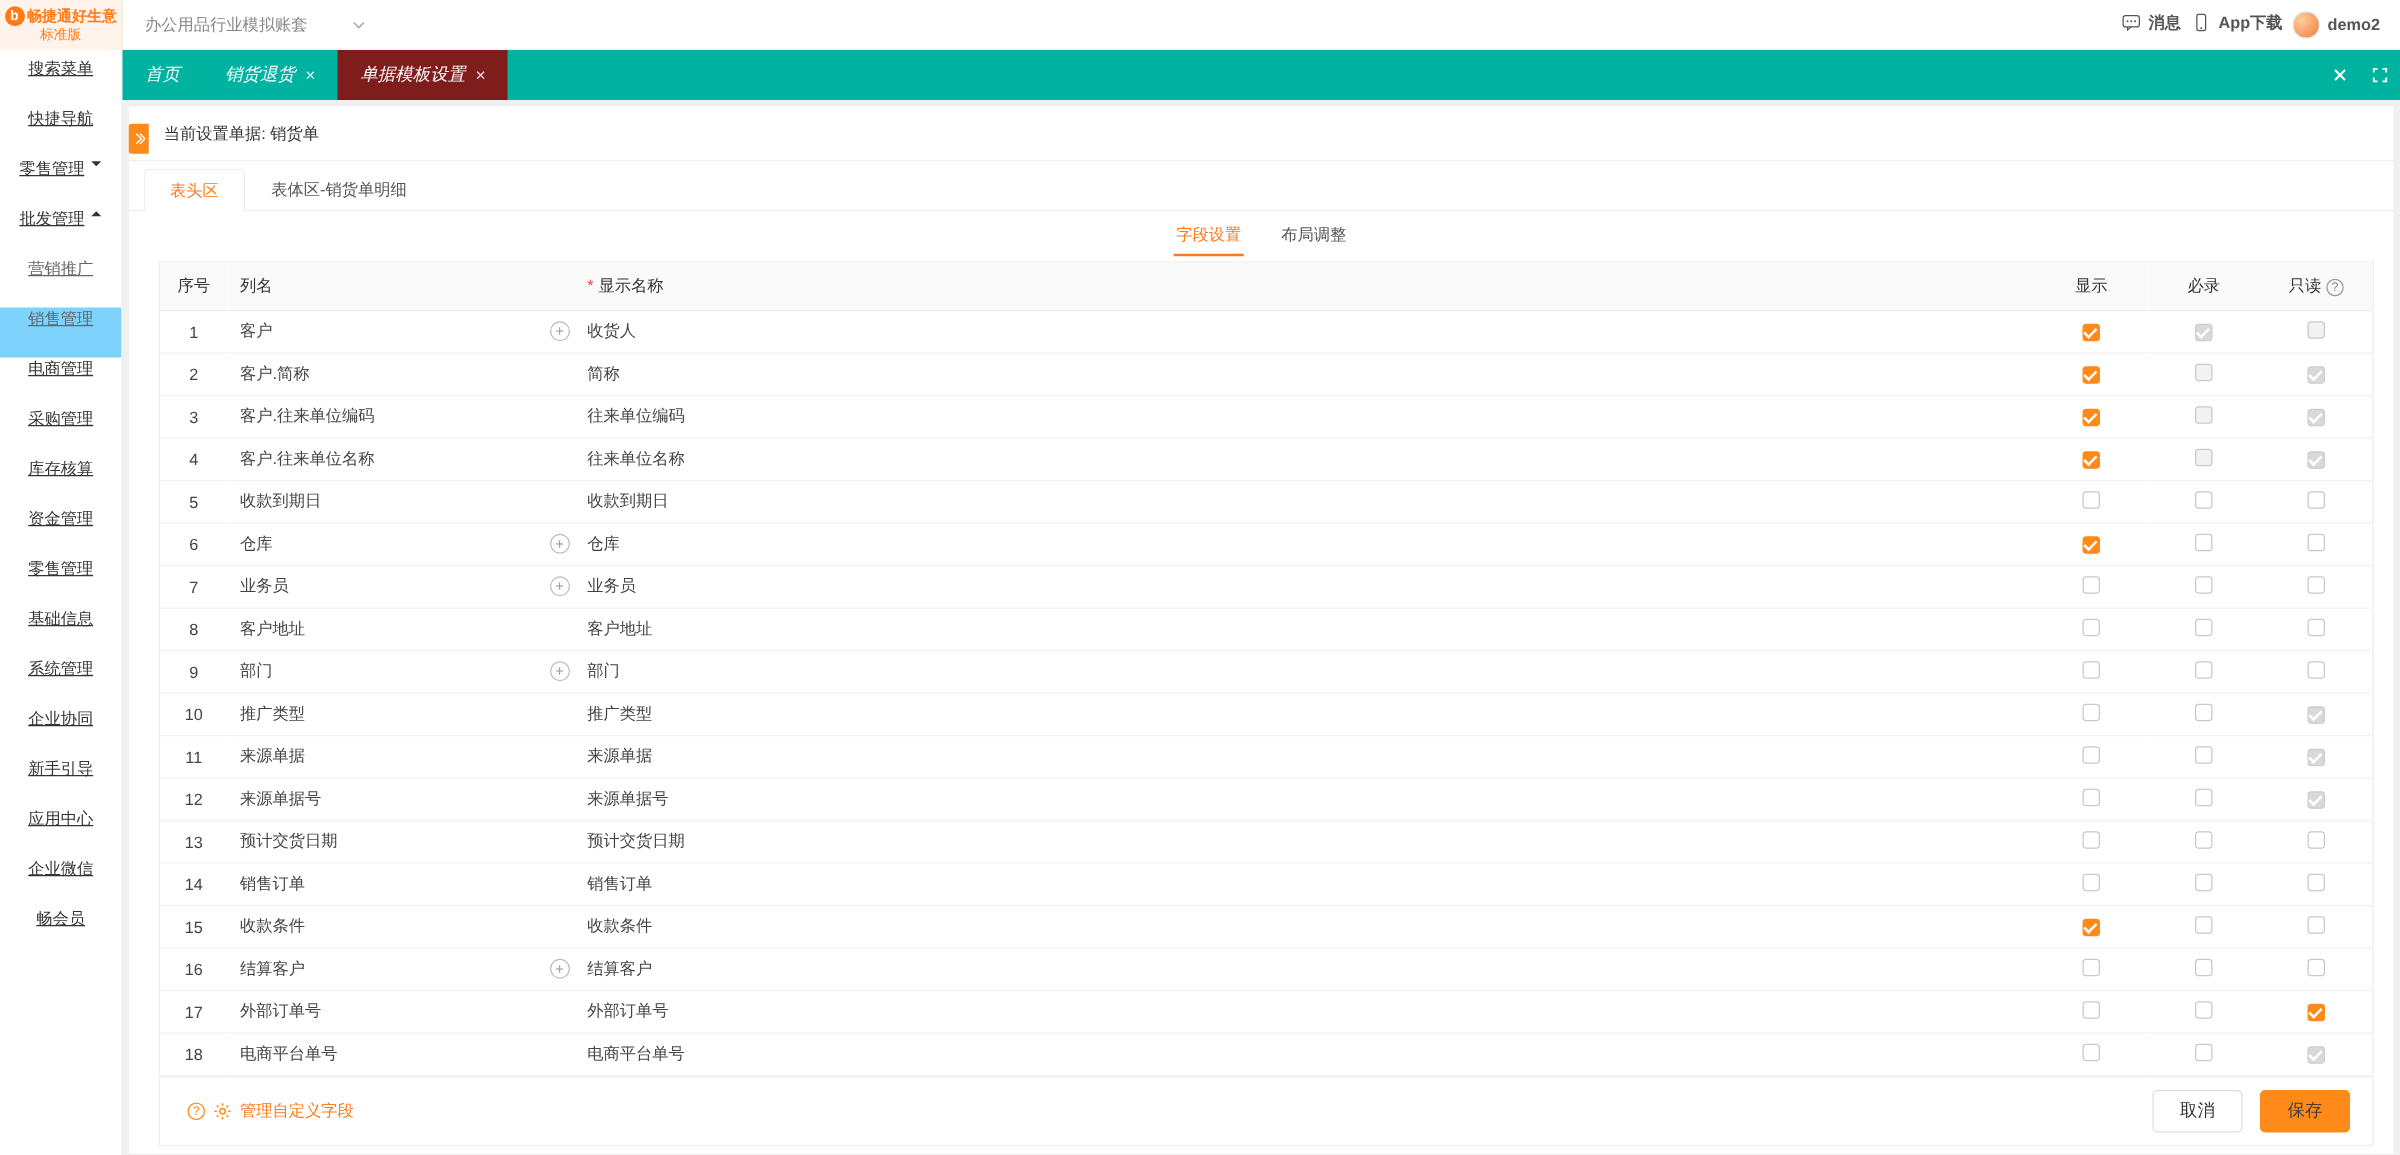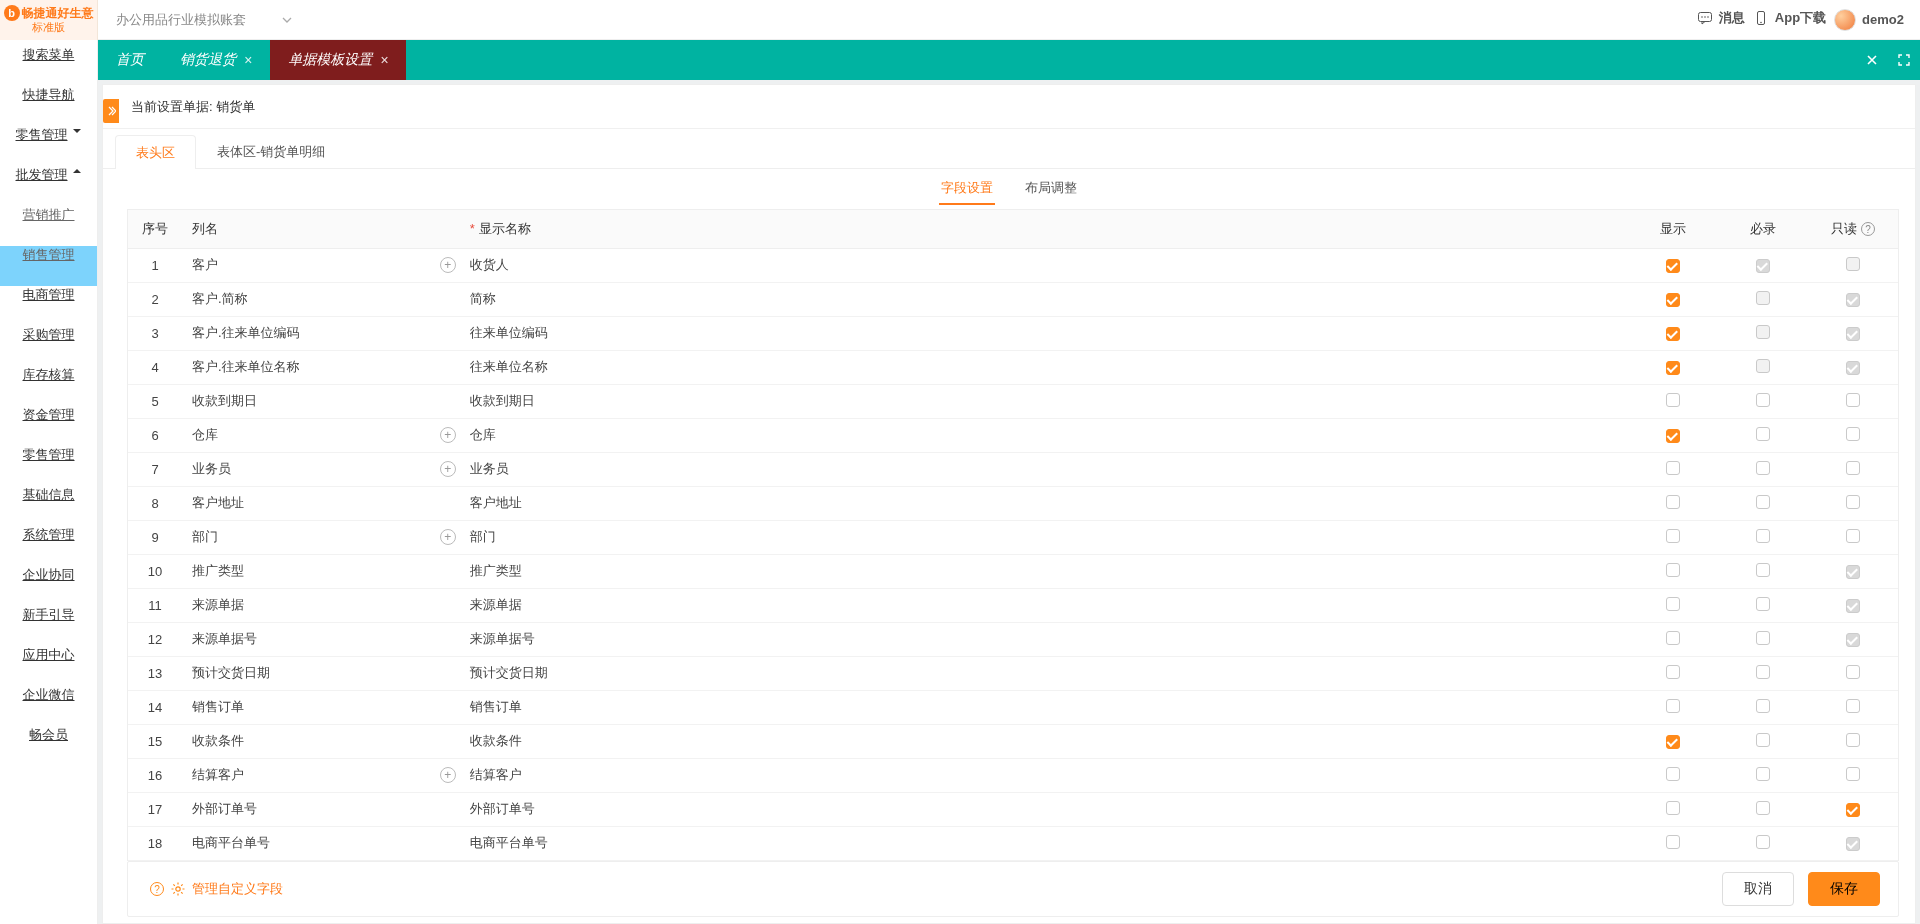--- a/index.html
+++ b/index.html
@@ -81,21 +81,21 @@
 
   .q-icon { width: 14px; height: 14px; border: 1px solid #999; border-radius: 50%; display: inline-flex; align-items: center; justify-content: center; font-size: 10px; color: #888; margin-left: 4px; }
 
   
   .footer { height: 56px; border-top: 1px solid #eee; display: flex; align-items: center; padding: 0 18px; margin: 0 16px 6px 24px; background:#fff; border:1px solid #eee; border-radius:2px; gap: 10px;}
   .custom-fields { display: flex; align-items: center; gap: 6px; color: #ff7a1a; cursor: pointer; }
   .gear-icon { width: 16px; height: 16px; display:inline-flex; }
   .gear-icon svg { width:100%; height:100%; display:block; }
   .footer-right { margin-left: auto; display: flex; gap: 14px; }
   .btn { min-width: 72px; height: 34px; border-radius: 4px; display: inline-flex; align-items: center; justify-content: center; font-size: 14px; cursor: pointer; border: 1px solid #ddd; background: #fff; color: #333; }
-  .btn.primary { background: #ff8a1a; border-color: #ff8a1a; color: #000000; }
+  .btn.primary { background: #ff8a1a; border-color: #ff8a1a; color: #404040; }
 
   
   .table-scroll::-webkit-scrollbar { width: 8px; }
   .table-scroll::-webkit-scrollbar-thumb { background: #c9c9c9; border-radius: 4px; }
   .table-scroll::-webkit-scrollbar-track { background: #f2f2f2; }
 </style>
 </head>
 <body>
 
 <div class="topbar">

